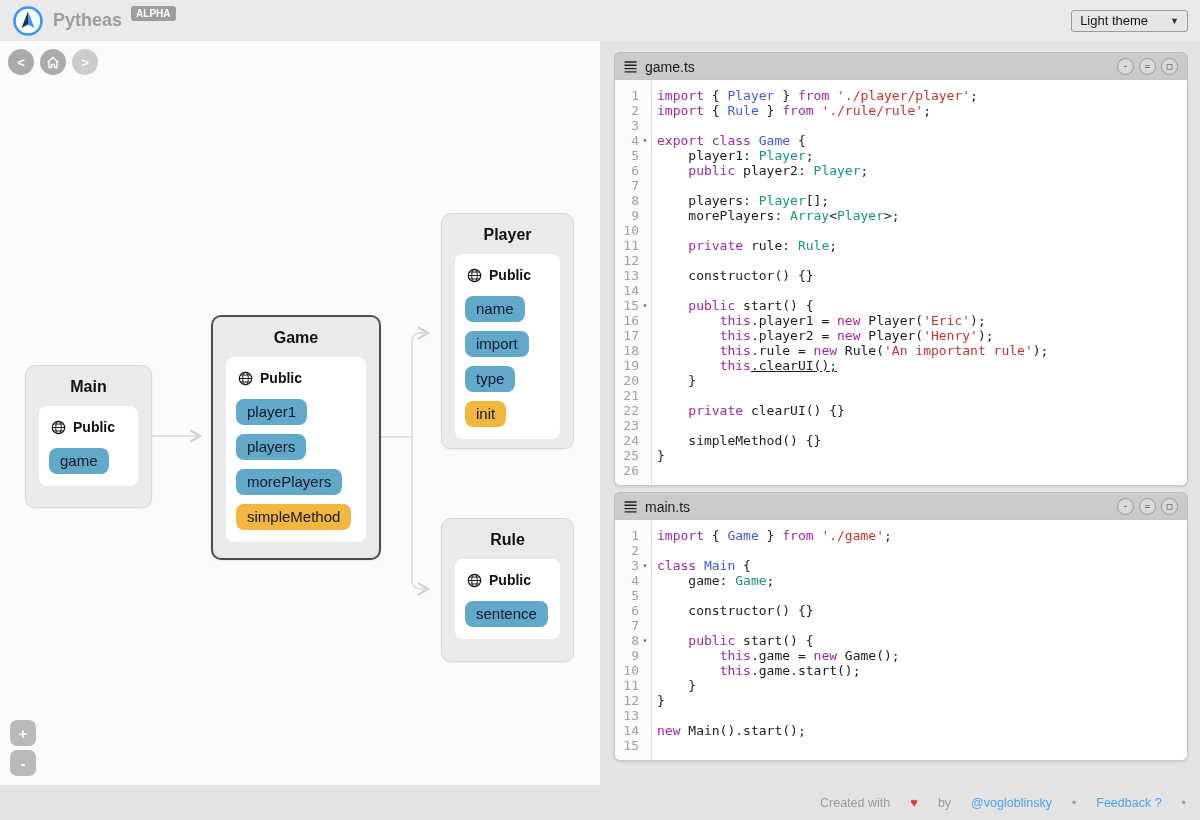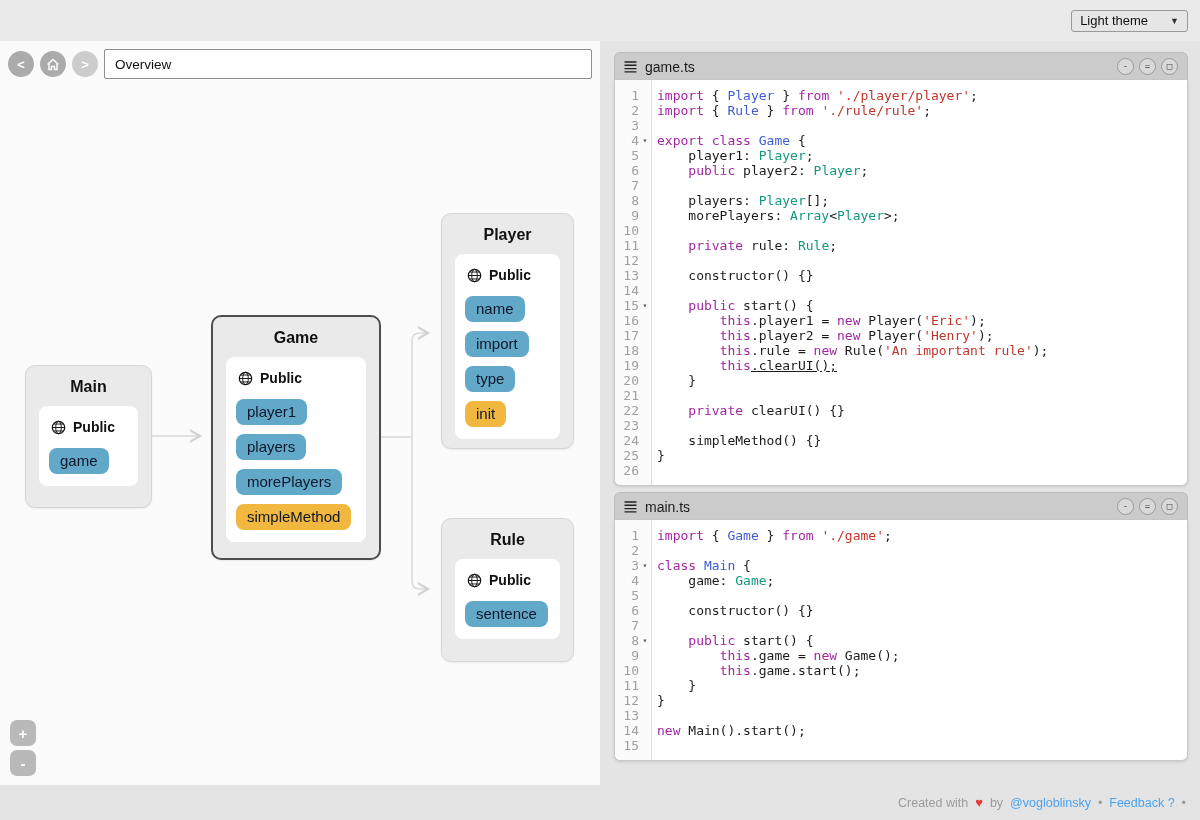--- a/index.html
+++ b/index.html
@@ -63,30 +63,41 @@
   .gutter-bg { position:absolute; top:0; bottom:0; left:0; width:37px; background:#fbfbfb;
     border-right:1px solid #ddd; border-radius:0 0 0 6px; }
   .code-row { position:relative; display:flex; height:15px; line-height:15px;
     font-family:"DejaVu Sans Mono", monospace; font-size:13px; white-space:pre; }
   .gutter-num { width:24px; text-align:right; color:#a0a0a0; flex:none; }
   .fold { width:12px; text-align:center; color:#555; font-size:8px; flex:none; }
   .code-text { margin-left:6px; color:#1b1b1b; }
 
   
   .app-footer { position:absolute; bottom:0; left:0; width:1200px; height:35px; background:#e4e4e4;
-    display:flex; align-items:center; justify-content:flex-end; gap:7px; padding-right:14px;
+    display:flex; align-items:center; justify-content:flex-end; gap:20px; padding-right:14px;
     font-size:12.5px; color:#9b9b9b; }
   .app-footer .heart { color:#e53935; font-size:13px; }
   .app-footer a { color:#4aa3f0; text-decoration:none; cursor:pointer; }
   .app-footer .dot { color:#9b9b9b; }
 </style>
 </head>
 <body>
 
 <header class="app-header">
+  <div class="brand">
+    <span style="display:flex;">
+      <svg width="32" height="32" viewBox="0 0 32 32">
+        <circle cx="16" cy="16" r="13.5" fill="#fff" stroke="#3898f3" stroke-width="2.6"></circle>
+        <polygon points="16,6.5 22.5,23 16,19.5" fill="#3898f3"></polygon>
+        <polygon points="16,6.5 9.5,23 16,19.5" fill="#1d3557"></polygon>
+      </svg>
+    </span>
+    <span class="brand-title">Pytheas</span>
+    <span class="brand-badge">ALPHA</span>
+  </div>
   <div class="theme-select">
     <span>Light theme</span>
     <span class="caret">▼</span>
   </div>
 </header>
 
 <div class="left-panel">
   <svg class="edges-svg">
     <defs>
       <marker id="arrow" markerWidth="10" markerHeight="10" refX="7" refY="5" orient="auto">
@@ -105,21 +116,20 @@
     <button class="nav-btn active">&lt;</button>
     <button class="nav-btn active">
       <span style="display:flex;">
         <svg width="14" height="13" viewBox="0 0 14 13" fill="none" stroke="#fff" stroke-width="1.4">
           <path d="M1.5 6.5 L7 1.5 L12.5 6.5"></path>
           <path d="M3 6 V11.5 H5.5 V8.5 H8.5 V11.5 H11 V6"></path>
         </svg>
       </span>
     </button>
     <button class="nav-btn disabled">&gt;</button>
-    <input class="crumb-input" value="Overview" style="">
   </div>
 
   <div id="diagram">
       <div class="class-box" style="left: 25px; top: 324px; width: 127px; height: 143px;">
         <div class="class-title">Main</div>
         <div class="class-card">
           <div class="vis-row">
             <span style="display: flex;">
               <svg width="15" height="15" viewBox="0 0 16 16" fill="none" stroke="#111">
                 <circle cx="8" cy="8" r="6.6" stroke-width="1.3"></circle>

